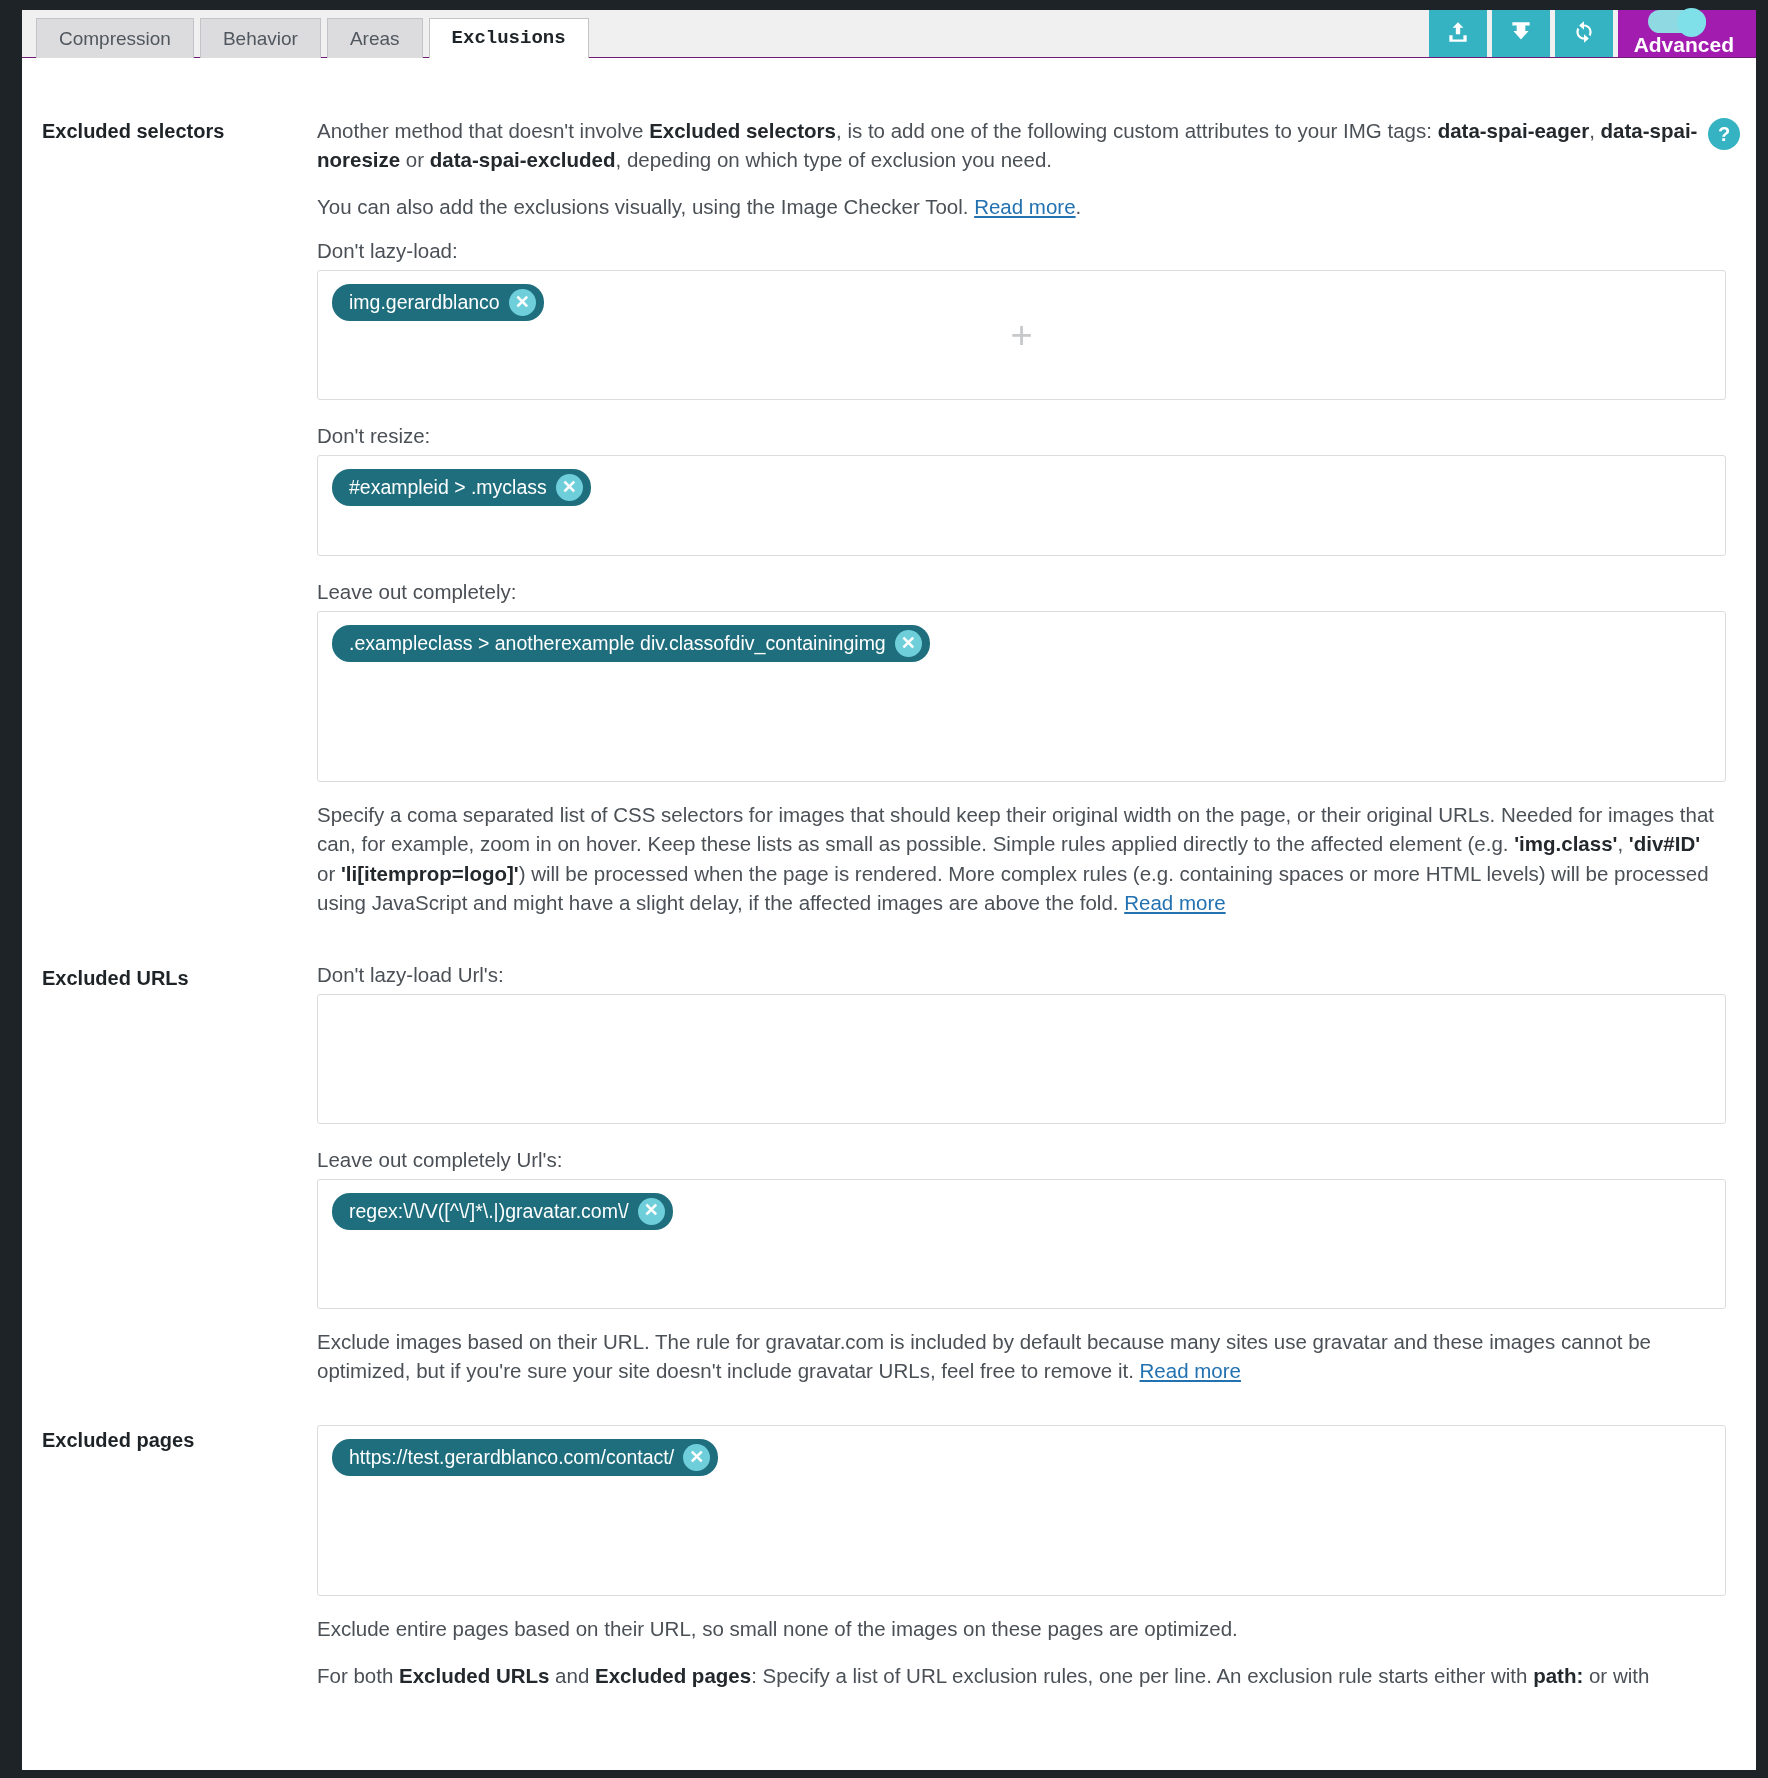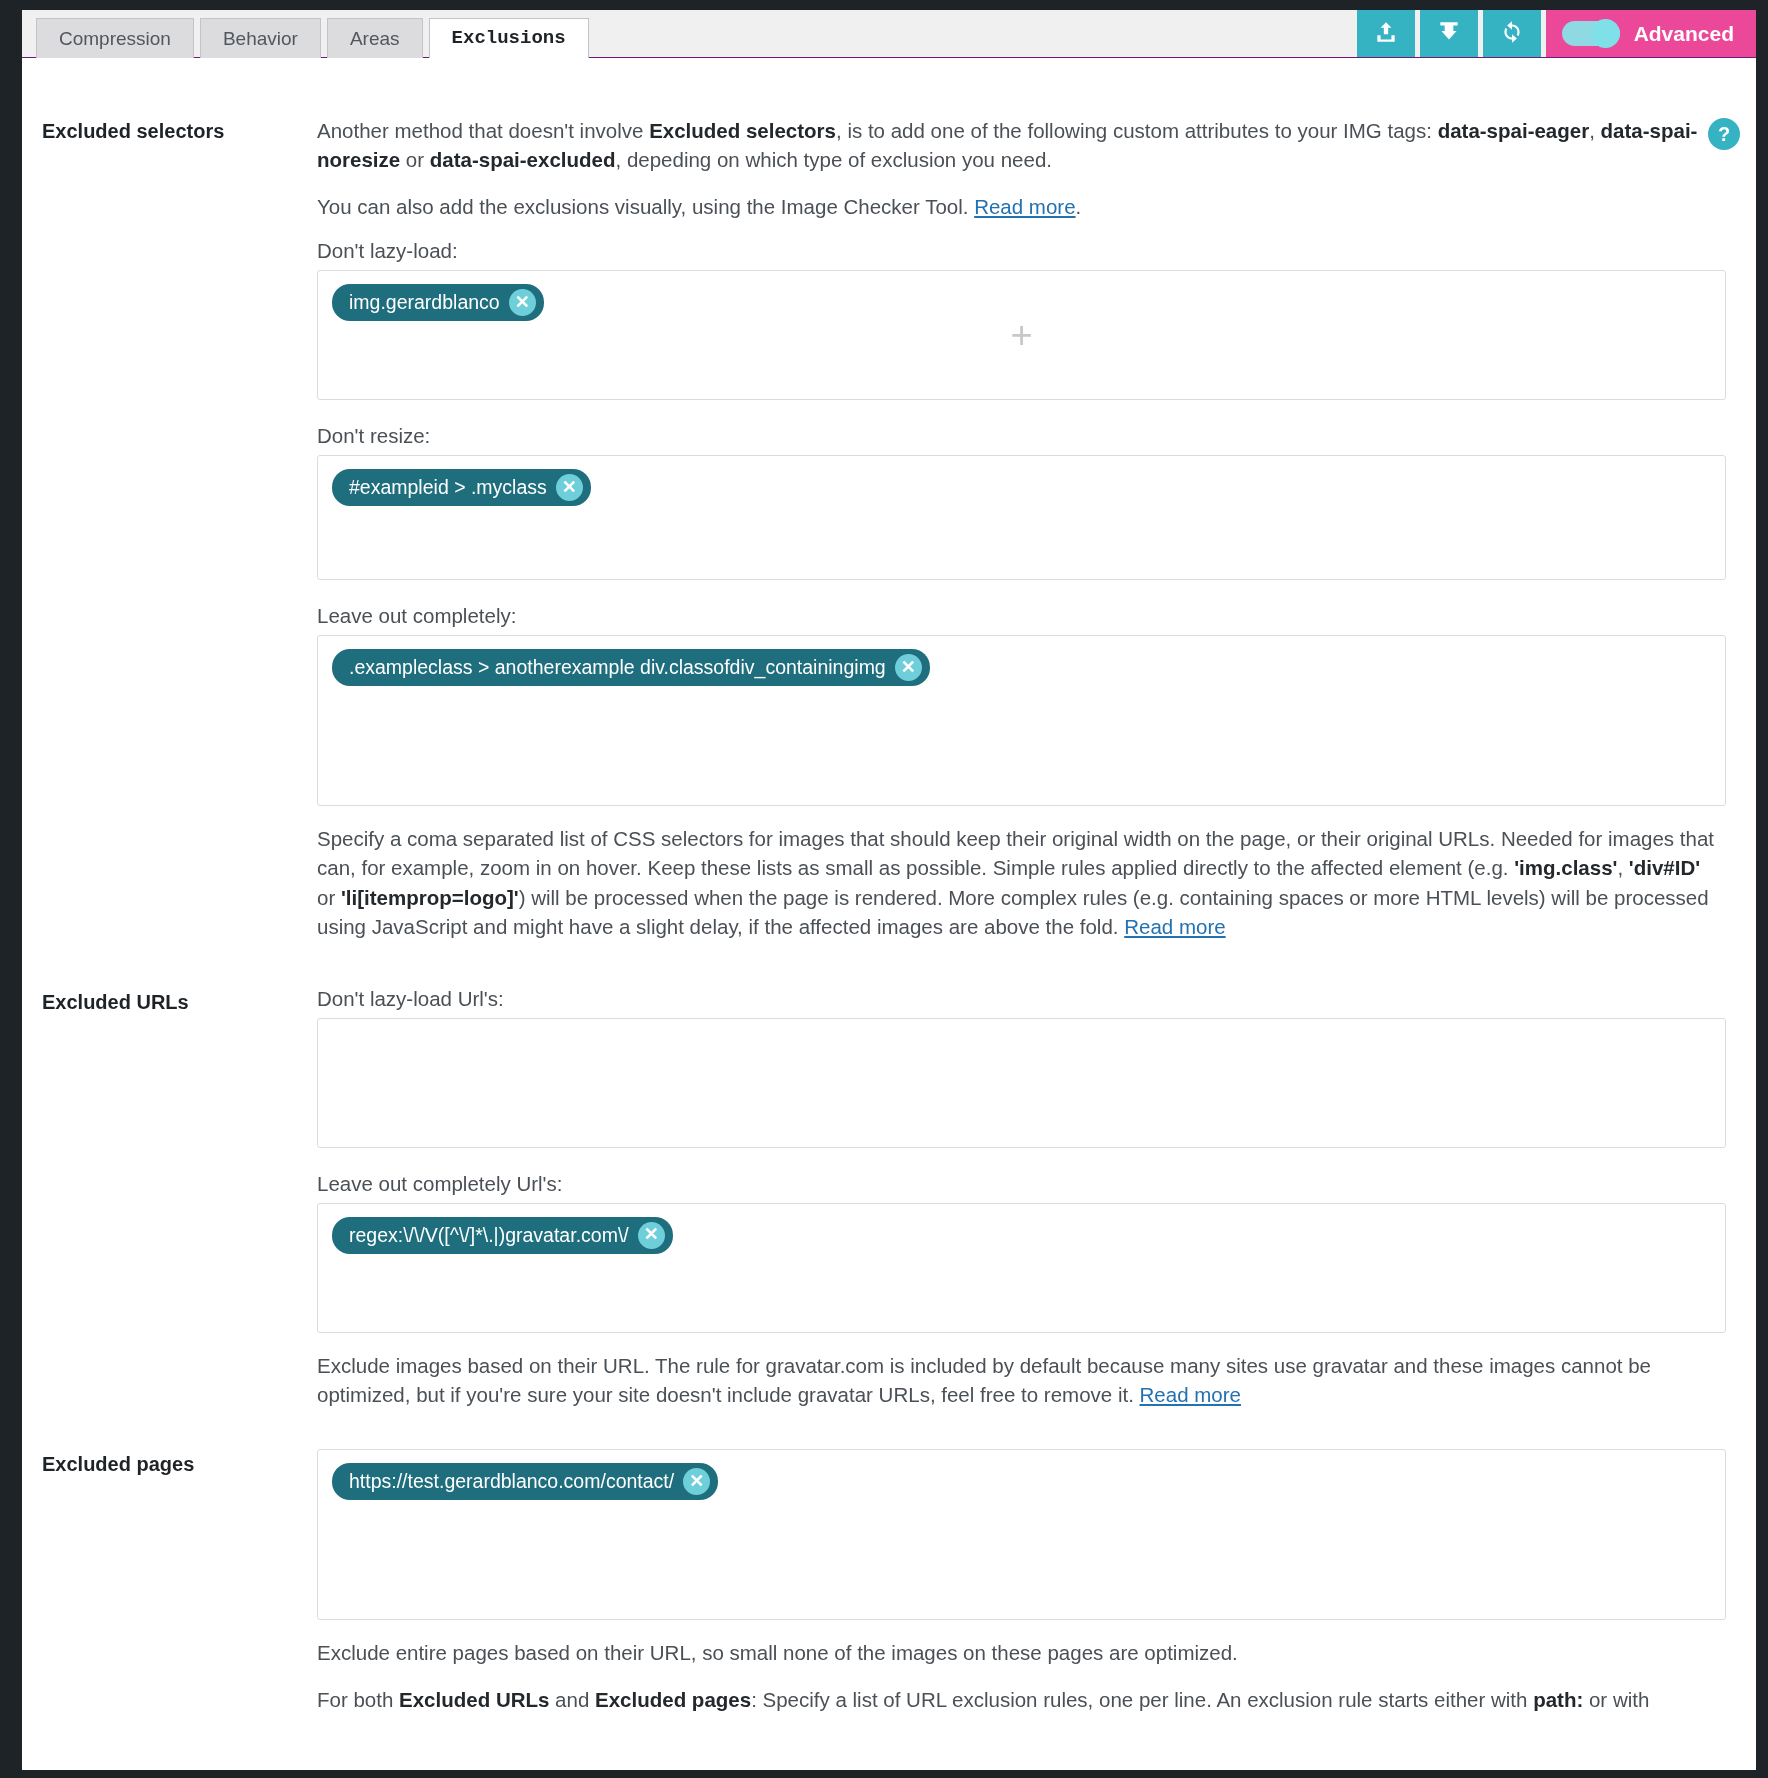--- a/index.html
+++ b/index.html
@@ -33,22 +33,23 @@
   .tab:first-child{margin-left:14px;}
   .tab.active{background:#ffffff;color:#1d2327;font-weight:bold;border-color:#c3c4c7;font-family:Liberation Mono, monospace;}
 
   .toolbar{position:absolute;right:12px;top:10px;height:47px;display:flex;align-items:stretch;}
   .tbtn{
     width:58px;background:#35b3c2;display:flex;align-items:center;justify-content:center;
     margin-left:5px;cursor:pointer;
   }
   .tbtn svg{width:26px;height:26px;fill:#ffffff;}
   .advanced{
-    margin-left:5px;background:#ec4899;display:flex;align-items:center;padding:0 22px 0 16px;
+    margin-left:5px;background:#a21caf;display:flex;align-items:center;padding:0 22px 0 16px;
     cursor:pointer;
+    flex-direction:column;
   }
   .switch{width:58px;height:25px;border-radius:13px;background:#8fd9e2;position:relative;margin-right:14px;}
   .switch .knob{position:absolute;right:0;top:-2px;width:29px;height:29px;border-radius:50%;background:#7fe0ea;}
   .advanced .lbl{color:#ffffff;font-size:21px;font-weight:bold;}
 
   
   .content{position:absolute;left:22px;top:58px;width:1734px;height:1712px;background:#fff;}
 
   .row{position:relative;display:flex;padding:0 0 0 0;}
   .rowlabel{
@@ -60,21 +61,21 @@
   .para{font-size:20.5px;line-height:1.42;color:#4a5056;margin:0 0 18px 0;}
   .para b{font-weight:bold;color:#23282d;}
   .lnk{color:#2271b1;text-decoration:underline;cursor:pointer;}
   .fieldlabel{font-size:20.5px;color:#4a5056;margin:0 0 7px 0;}
 
   .tagbox{
     border:1px solid #dcdcde;background:#fff;border-radius:3px;
     padding:13px 14px;position:relative;box-sizing:border-box;
   }
   .tagbox.h130{height:130px;}
-  .tagbox.h125{height:125px;}
+  .tagbox.h125{height:101px;}
   .tagbox.h143{height:171px;}
 
   .chip{
     display:inline-flex;align-items:center;gap:9px;
     background:#1f6e7e;color:#fff;border-radius:18px;
     padding:5px 8px 5px 17px;font-size:19.5px;line-height:1.2;
     white-space:nowrap;vertical-align:top;
   }
   .chip .x{
     width:27px;height:27px;border-radius:50%;background:#6ecfdb;

